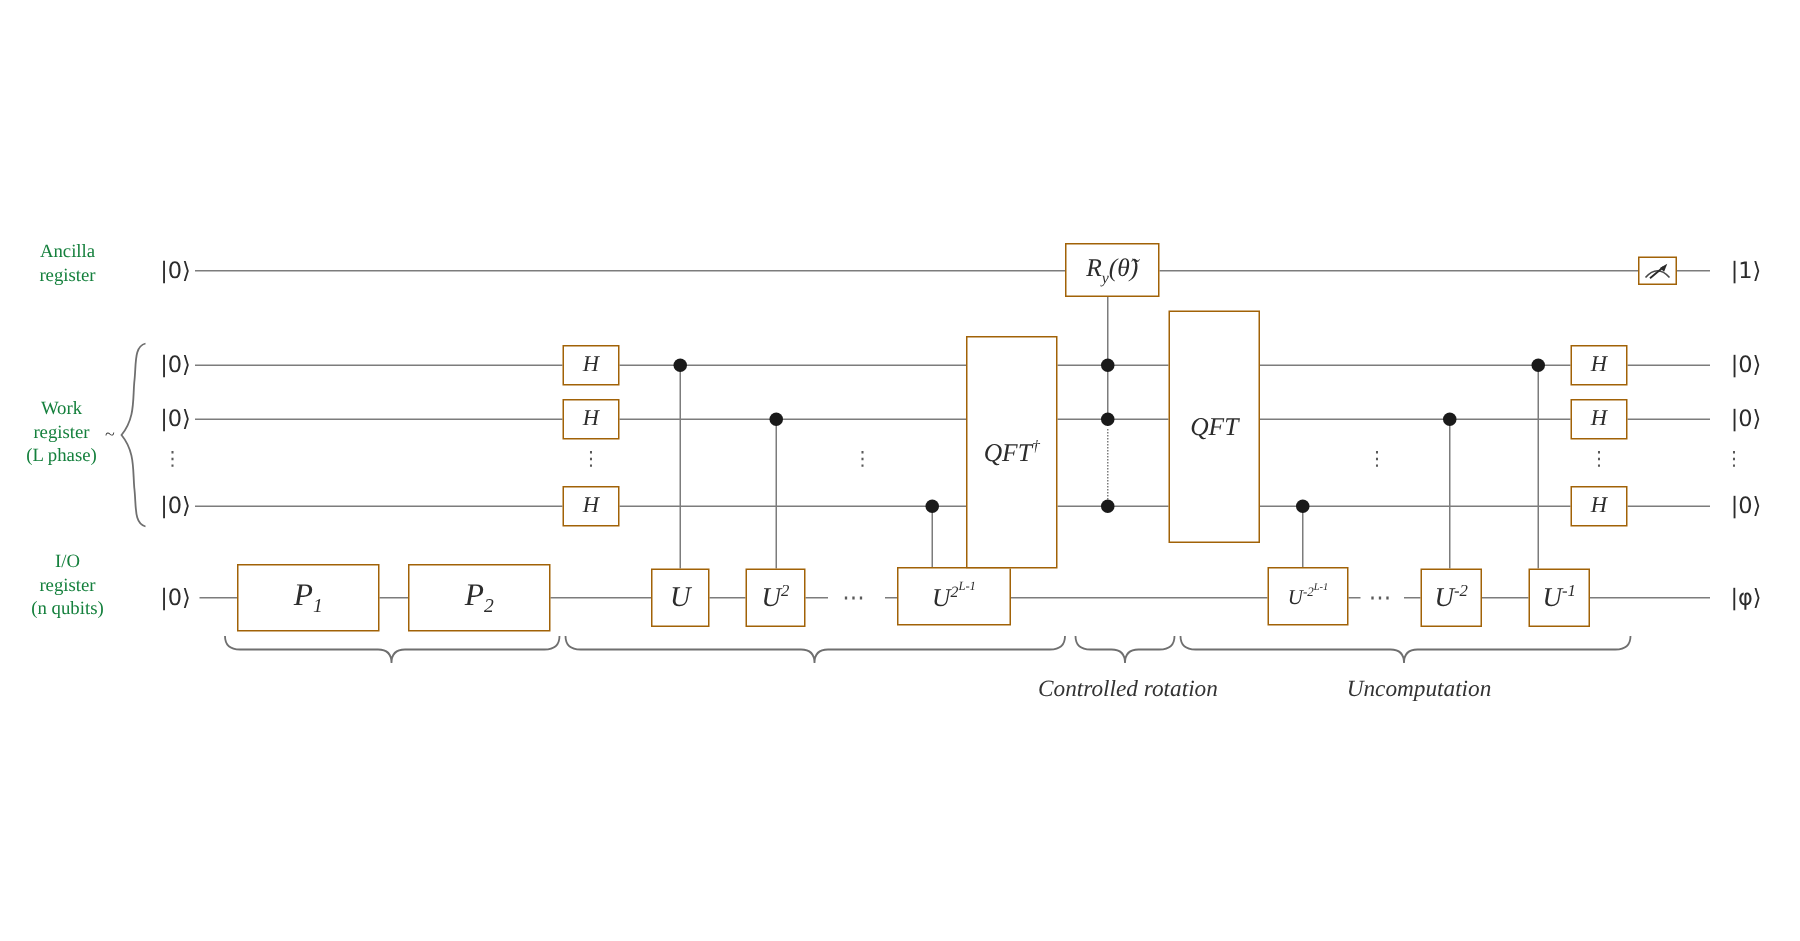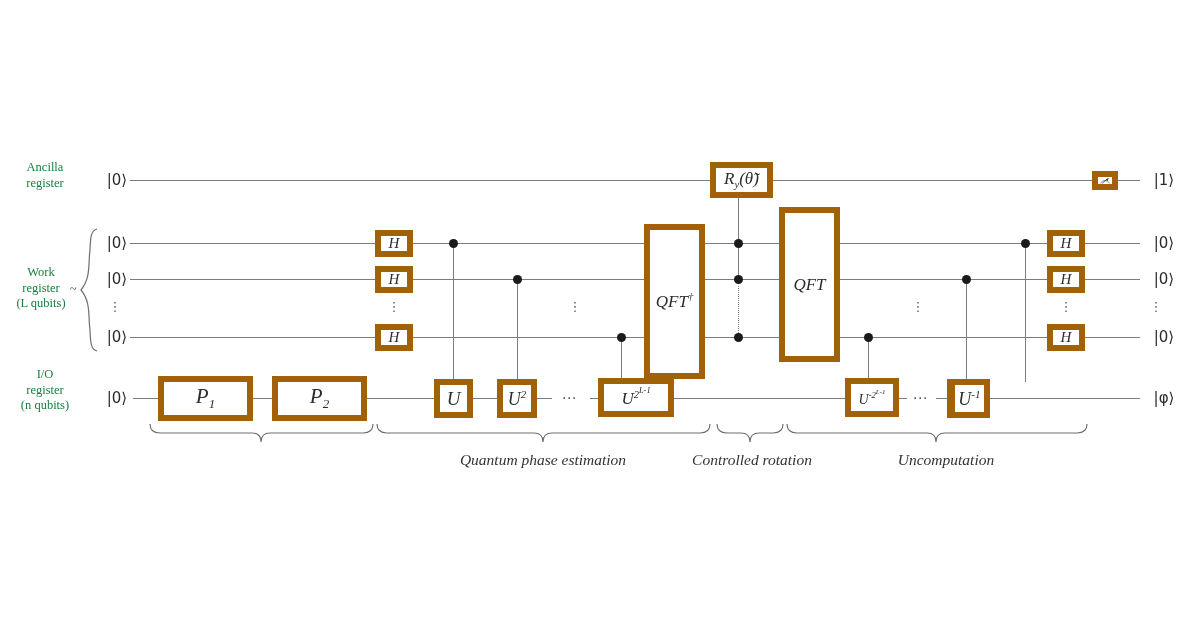--- a/index.html
+++ b/index.html
@@ -2,21 +2,21 @@
 <html><head>
 <meta charset="utf-8">
 <style>
   html,body{margin:0;padding:0;background:#fff;}
   #canvas{position:relative;width:1200px;height:627px;background:#ffffff;overflow:hidden;
           font-family:"Liberation Serif",serif;}
   .wire{position:absolute;height:1px;background:#7c7c7c;}
   .vline{position:absolute;width:1px;background:#7c7c7c;}
   .vdot-line{position:absolute;width:0;border-left:1px dotted #7c7c7c;}
   .dot{position:absolute;width:9px;height:9px;border-radius:50%;background:#1a1a1a;}
-  .gate{position:absolute;background:#fff;border:6px solid #a16207;display:flex;
+  .gate{position:absolute;background:#fff;border:1px solid #a16207;display:flex;
         align-items:center;justify-content:center;font-style:italic;color:#2c2c2c;
         font-family:"Liberation Serif",serif;box-sizing:border-box;}
   .gate sub{font-size:0.62em;font-style:italic;}
   .gate sup{font-size:0.62em;font-style:italic;}
   .gate sup sup{font-size:0.8em;}
   .ket{position:absolute;font-family:"DejaVu Sans",sans-serif;font-size:15px;
        color:#2c2c2c;text-align:center;width:44px;line-height:22px;}
   .reglabel{position:absolute;font-size:12.5px;color:#15803d;text-align:center;
             line-height:15.5px;font-family:"Liberation Serif",serif;}
   .stage{position:absolute;font-style:italic;font-size:15.5px;color:#333;text-align:center;
@@ -103,21 +103,21 @@
   <div class="gate" style="left:779px;top:207px;width:61px;height:155px;font-size:17px;">
     <span>QFT</span>
   </div>
 
   <div class="gate" style="left:845px;top:378px;width:54px;height:39px;font-size:14px;">
     <span><span>U</span><sup><span>-2</span><sup>L-1</sup></sup></span>
   </div>
   <div class="gate" style="left:947px;top:379px;width:41px;height:39px;font-size:18px;">
     <span><span>U</span><sup>-2</sup></span>
   </div>
-  <div class="gate" style="left:949px;top:379px;width:41px;height:39px;font-size:18px;">
+  <div class="gate" style="left:1019px;top:379px;width:41px;height:39px;font-size:18px;">
     <span><span>U</span><sup>-1</sup></span>
   </div>
 
   <div class="gate" style="left:1047px;top:230px;width:38px;height:27px;font-size:15px;">H</div>
   <div class="gate" style="left:1047px;top:266px;width:38px;height:27px;font-size:15px;">H</div>
   <div class="gate" style="left:1047px;top:324px;width:38px;height:27px;font-size:15px;">H</div>
 
   <div class="gate" style="left:1092px;top:171px;width:26px;height:19px;padding:0;">
     <svg width="24" height="17" viewBox="0 0 24 17">
       <path d="M4 13 Q12 4 20 13" fill="none" stroke="#4a4a4a" stroke-width="1.1"></path>
@@ -138,36 +138,35 @@
   <div class="ket" style="left:1142px;top:326px;">|0⟩</div>
   <div class="ket" style="left:1142px;top:387px;">|φ⟩</div>
 
   <div class="reglabel" style="left:2px;top:160px;width:86px;">
     <div>Ancilla</div>
     <div>register</div>
   </div>
   <div class="reglabel" style="left:0px;top:265px;width:82px;">
     <div>Work</div>
     <div>register</div>
-    <div>(L qubits)</div>
+    <div>(L phase)</div>
   </div>
   <div class="connector" style="left:70px;top:282px;">~</div>
   <div class="reglabel" style="left:2px;top:367px;width:86px;">
     <div>I/O</div>
     <div>register</div>
     <div>(n qubits)</div>
   </div>
 
   <div class="vdots" style="left:105px;top:297px;">⋮</div>
   <div class="vdots" style="left:384px;top:297px;">⋮</div>
   <div class="vdots" style="left:565px;top:297px;">⋮</div>
   <div class="vdots" style="left:908px;top:297px;">⋮</div>
   <div class="vdots" style="left:1056px;top:297px;">⋮</div>
   <div class="vdots" style="left:1146px;top:297px;">⋮</div>
 
   <div class="hdots" style="left:552px;top:391px;">⋯</div>
   <div class="hdots" style="left:903px;top:391px;">⋯</div>
 
-  <div class="stage" style="left:413px;top:451px;width:260px;">Quantum phase estimation</div>
   <div class="stage" style="left:846px;top:451px;width:200px;">Uncomputation</div>
   <div class="stage" style="left:652px;top:451px;width:200px;">Controlled rotation</div>
 
 </div>
 
 </body></html>

